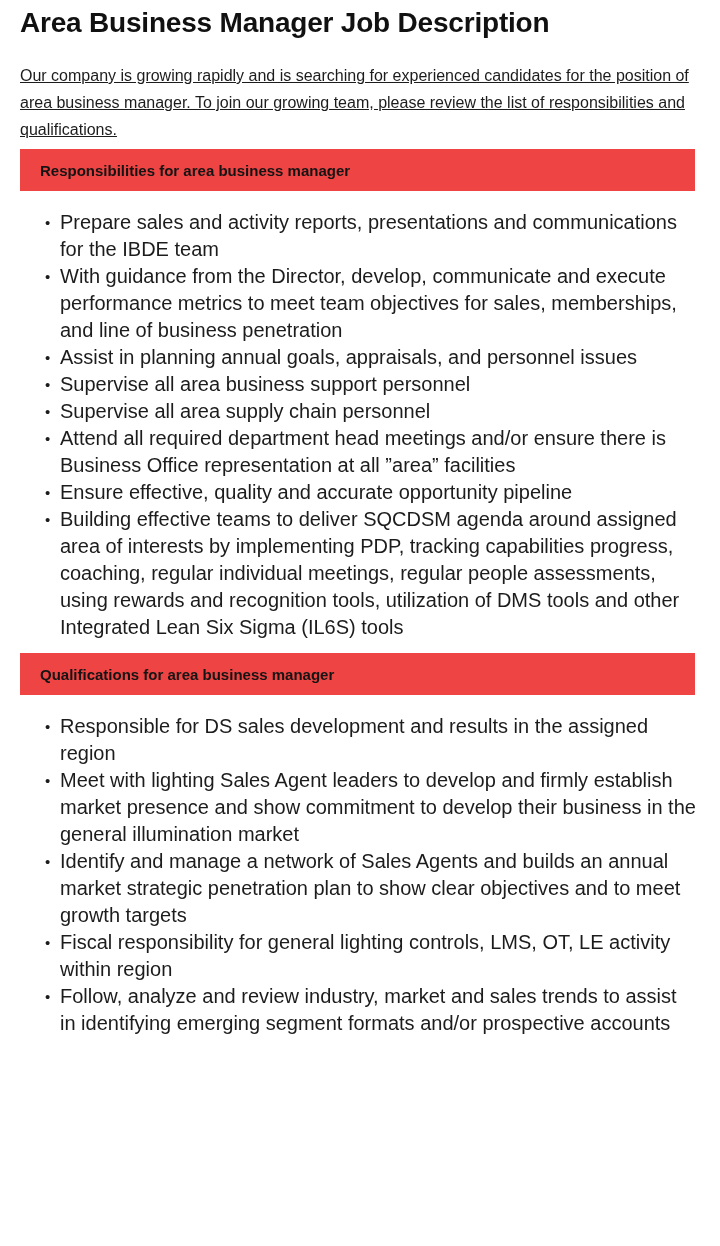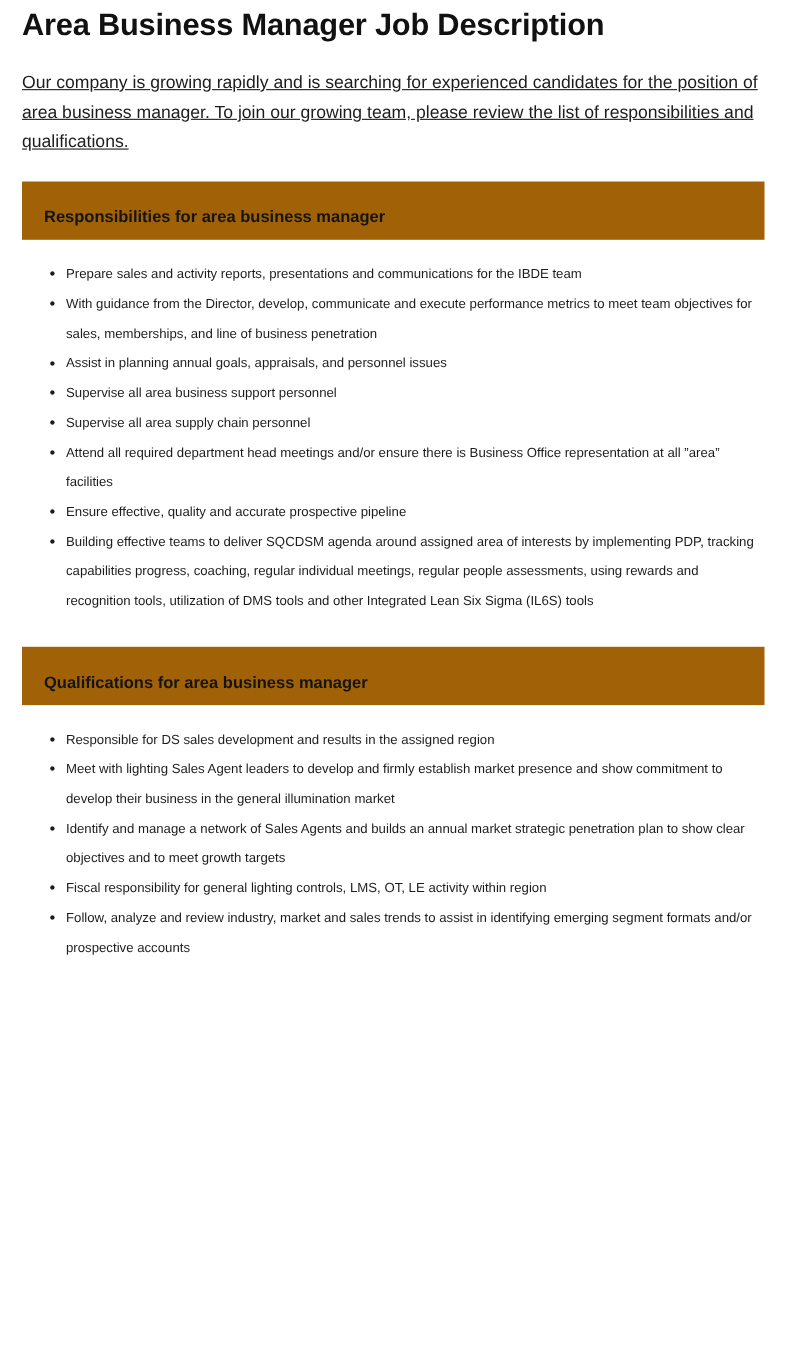--- a/index.html
+++ b/index.html
@@ -39,42 +39,42 @@
     font-size: 16px;
     line-height: 27px;
     color: #1c1c1c;
     margin: 0;
     padding: 22px 28px 0 20px;
     text-decoration: underline;
   }
 
   
   .section-bar {
-    background: #a16207;
-    margin: 22px 25px 0 20px;
-    padding: 24px 0 11px 20px;
+    background: #ef4444;
+    margin: 6px 25px 0 20px;
+    padding: 13px 0 11px 20px;
     box-sizing: border-box;
   }
   .section-bar-title {
     font-size: 15px;
     font-weight: bold;
     line-height: 18px;
     color: #141414;
     margin: 0;
   }
 
   
   ul.bullet-list {
     list-style: none;
     margin: 0;
     padding: 18px 24px 0 45px;
   }
   ul.bullet-list li {
     position: relative;
-    font-size: 12px;
+    font-size: 20px;
     line-height: 27px;
     color: #1c1c1c;
     padding-left: 15px;
     margin: 0 0 0 0;
   }
   ul.bullet-list li::before {
     content: "\2022";
     position: absolute;
     left: 0;
     top: 0;
@@ -103,21 +103,21 @@
     <div class="section-bar">
       <div class="section-bar-title">Responsibilities for area business manager</div>
     </div>
     <ul class="bullet-list">
       <li>Prepare sales and activity reports, presentations and communications for the IBDE team</li>
       <li>With guidance from the Director, develop, communicate and execute performance metrics to meet team objectives for sales, memberships, and line of business penetration</li>
       <li>Assist in planning annual goals, appraisals, and personnel issues</li>
       <li>Supervise all area business support personnel</li>
       <li>Supervise all area supply chain personnel</li>
       <li>Attend all required department head meetings and/or ensure there is Business Office representation at all ”area” facilities</li>
-      <li>Ensure effective, quality and accurate prospective pipeline</li>
+      <li>Ensure effective, quality and accurate opportunity pipeline</li>
       <li>Building effective teams to deliver SQCDSM agenda around assigned area of interests by implementing PDP, tracking capabilities progress, coaching, regular individual meetings, regular people assessments, using rewards and recognition tools, utilization of DMS tools and other Integrated Lean Six Sigma (IL6S) tools</li>
     </ul>
   </div>
 
   <div class="section-block last">
     <div class="section-bar">
       <div class="section-bar-title">Qualifications for area business manager</div>
     </div>
     <ul class="bullet-list">
       <li>Responsible for DS sales development and results in the assigned region</li>

